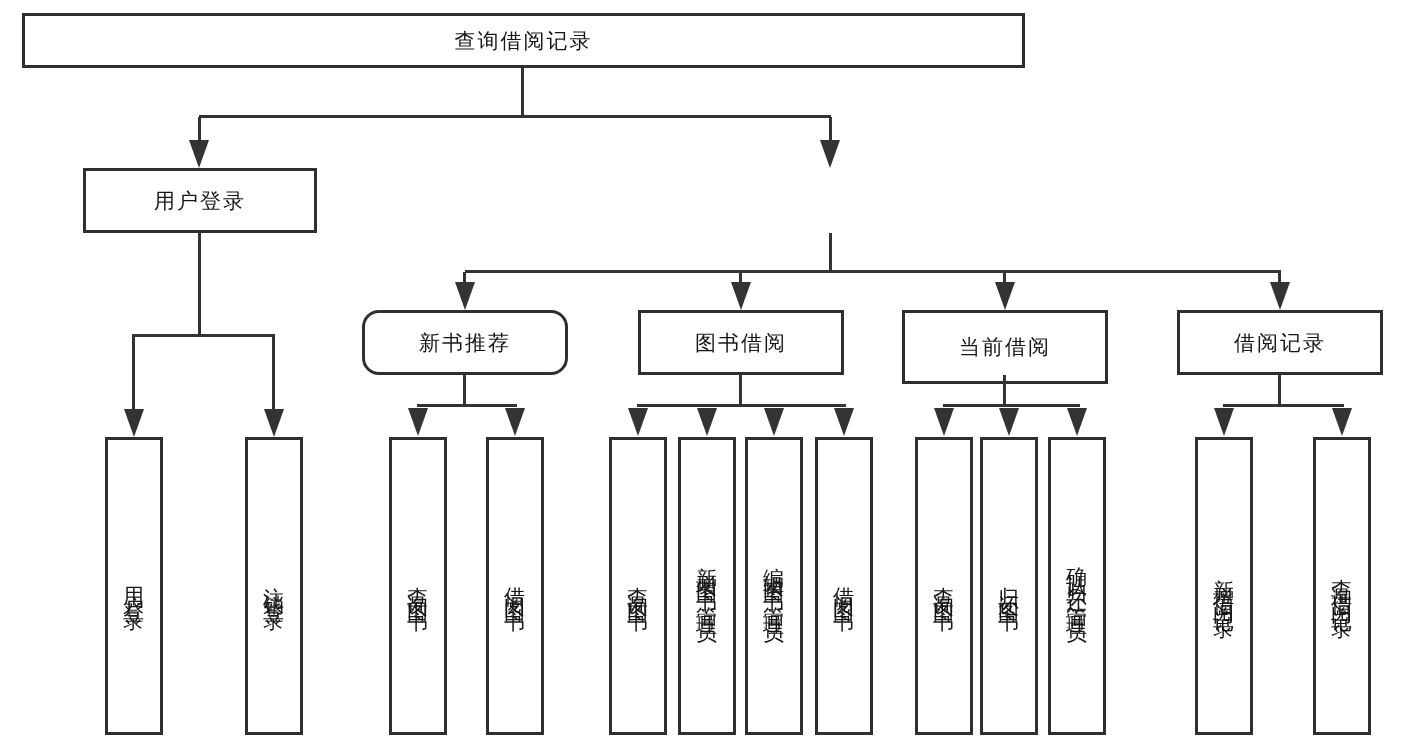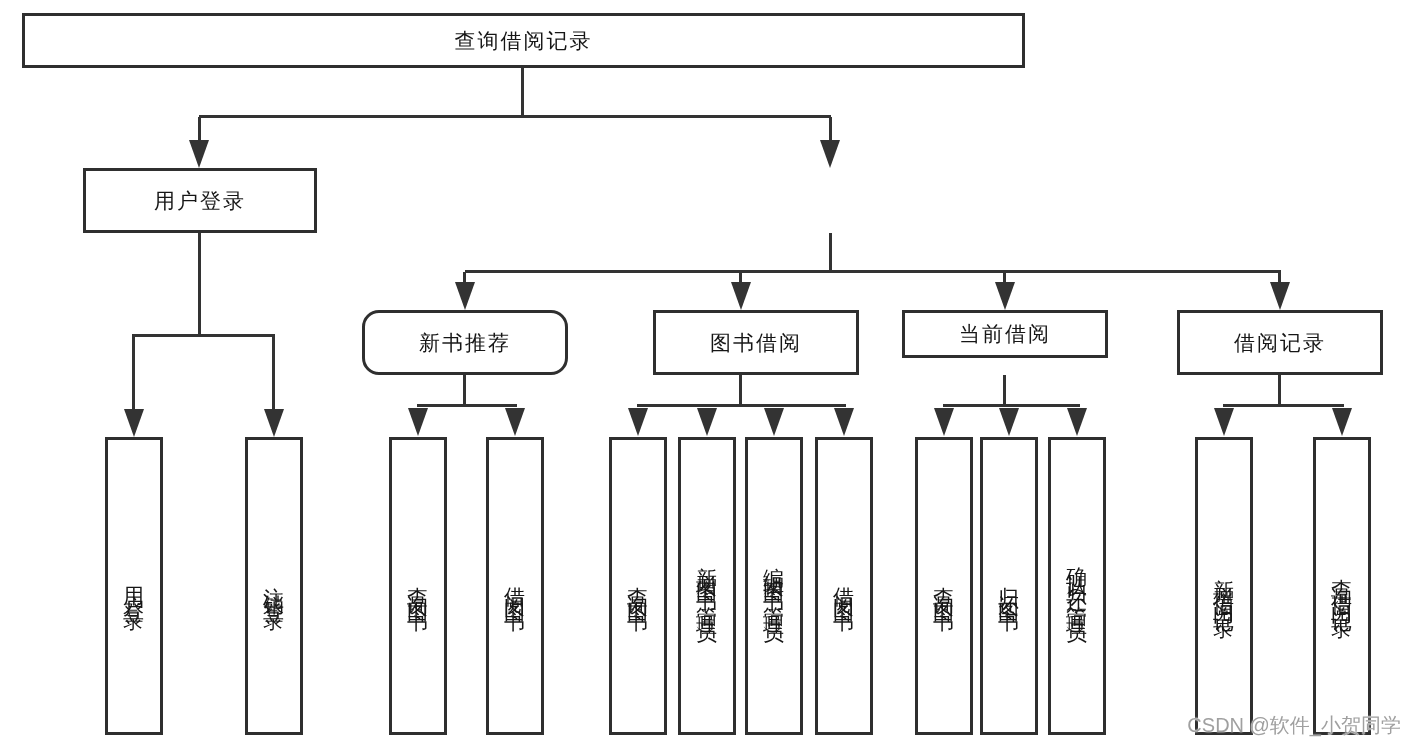--- a/index.html
+++ b/index.html
@@ -98,24 +98,24 @@
   <div class="vline" style="left:1003px; top:272px; height:14px;"></div>
   <div class="vline" style="left:1278px; top:272px; height:14px;"></div>
   <div class="arrow" style="left:455px; top:282px;"></div>
   <div class="arrow" style="left:731px; top:282px;"></div>
   <div class="arrow" style="left:995px; top:282px;"></div>
   <div class="arrow" style="left:1270px; top:282px;"></div>
 
   <div class="box h" style="left:362px; top:310px; width:206px; height:65px;border-radius:17px;">
     <span>新书推荐</span>
   </div>
-  <div class="box h" style="left:638px; top:310px; width:206px; height:65px;margin-left:15px;">
+  <div class="box h" style="left:638px; top:310px; width:206px; height:65px;">
     <span>图书借阅</span>
   </div>
-  <div class="box h" style="left:902px; top:310px; width:206px; height:48px;">
+  <div class="box h" style="left:902px; top:310px; width:206px; height:74px;">
     <span>当前借阅</span>
   </div>
   <div class="box h" style="left:1177px; top:310px; width:206px; height:65px;">
     <span>借阅记录</span>
   </div>
 
   <div class="vline" style="left:463px; top:375px; height:31px;"></div>
   <div class="vline" style="left:739px; top:375px; height:31px;"></div>
   <div class="vline" style="left:1003px; top:375px; height:31px;"></div>
   <div class="vline" style="left:1278px; top:375px; height:31px;"></div>
@@ -174,15 +174,14 @@
     <span>确认归还（管理员）</span>
   </div>
 
   <div class="box v" style="left:1195px; top:437px; width:58px; height:298px;">
     <span>新增借阅记录</span>
   </div>
   <div class="box v" style="left:1313px; top:437px; width:58px; height:298px;">
     <span>查询借阅记录</span>
   </div>
 
-  <div class="watermark">CSDN @软件_小贺同学</div>
 
 </div>
 
 </body></html>

